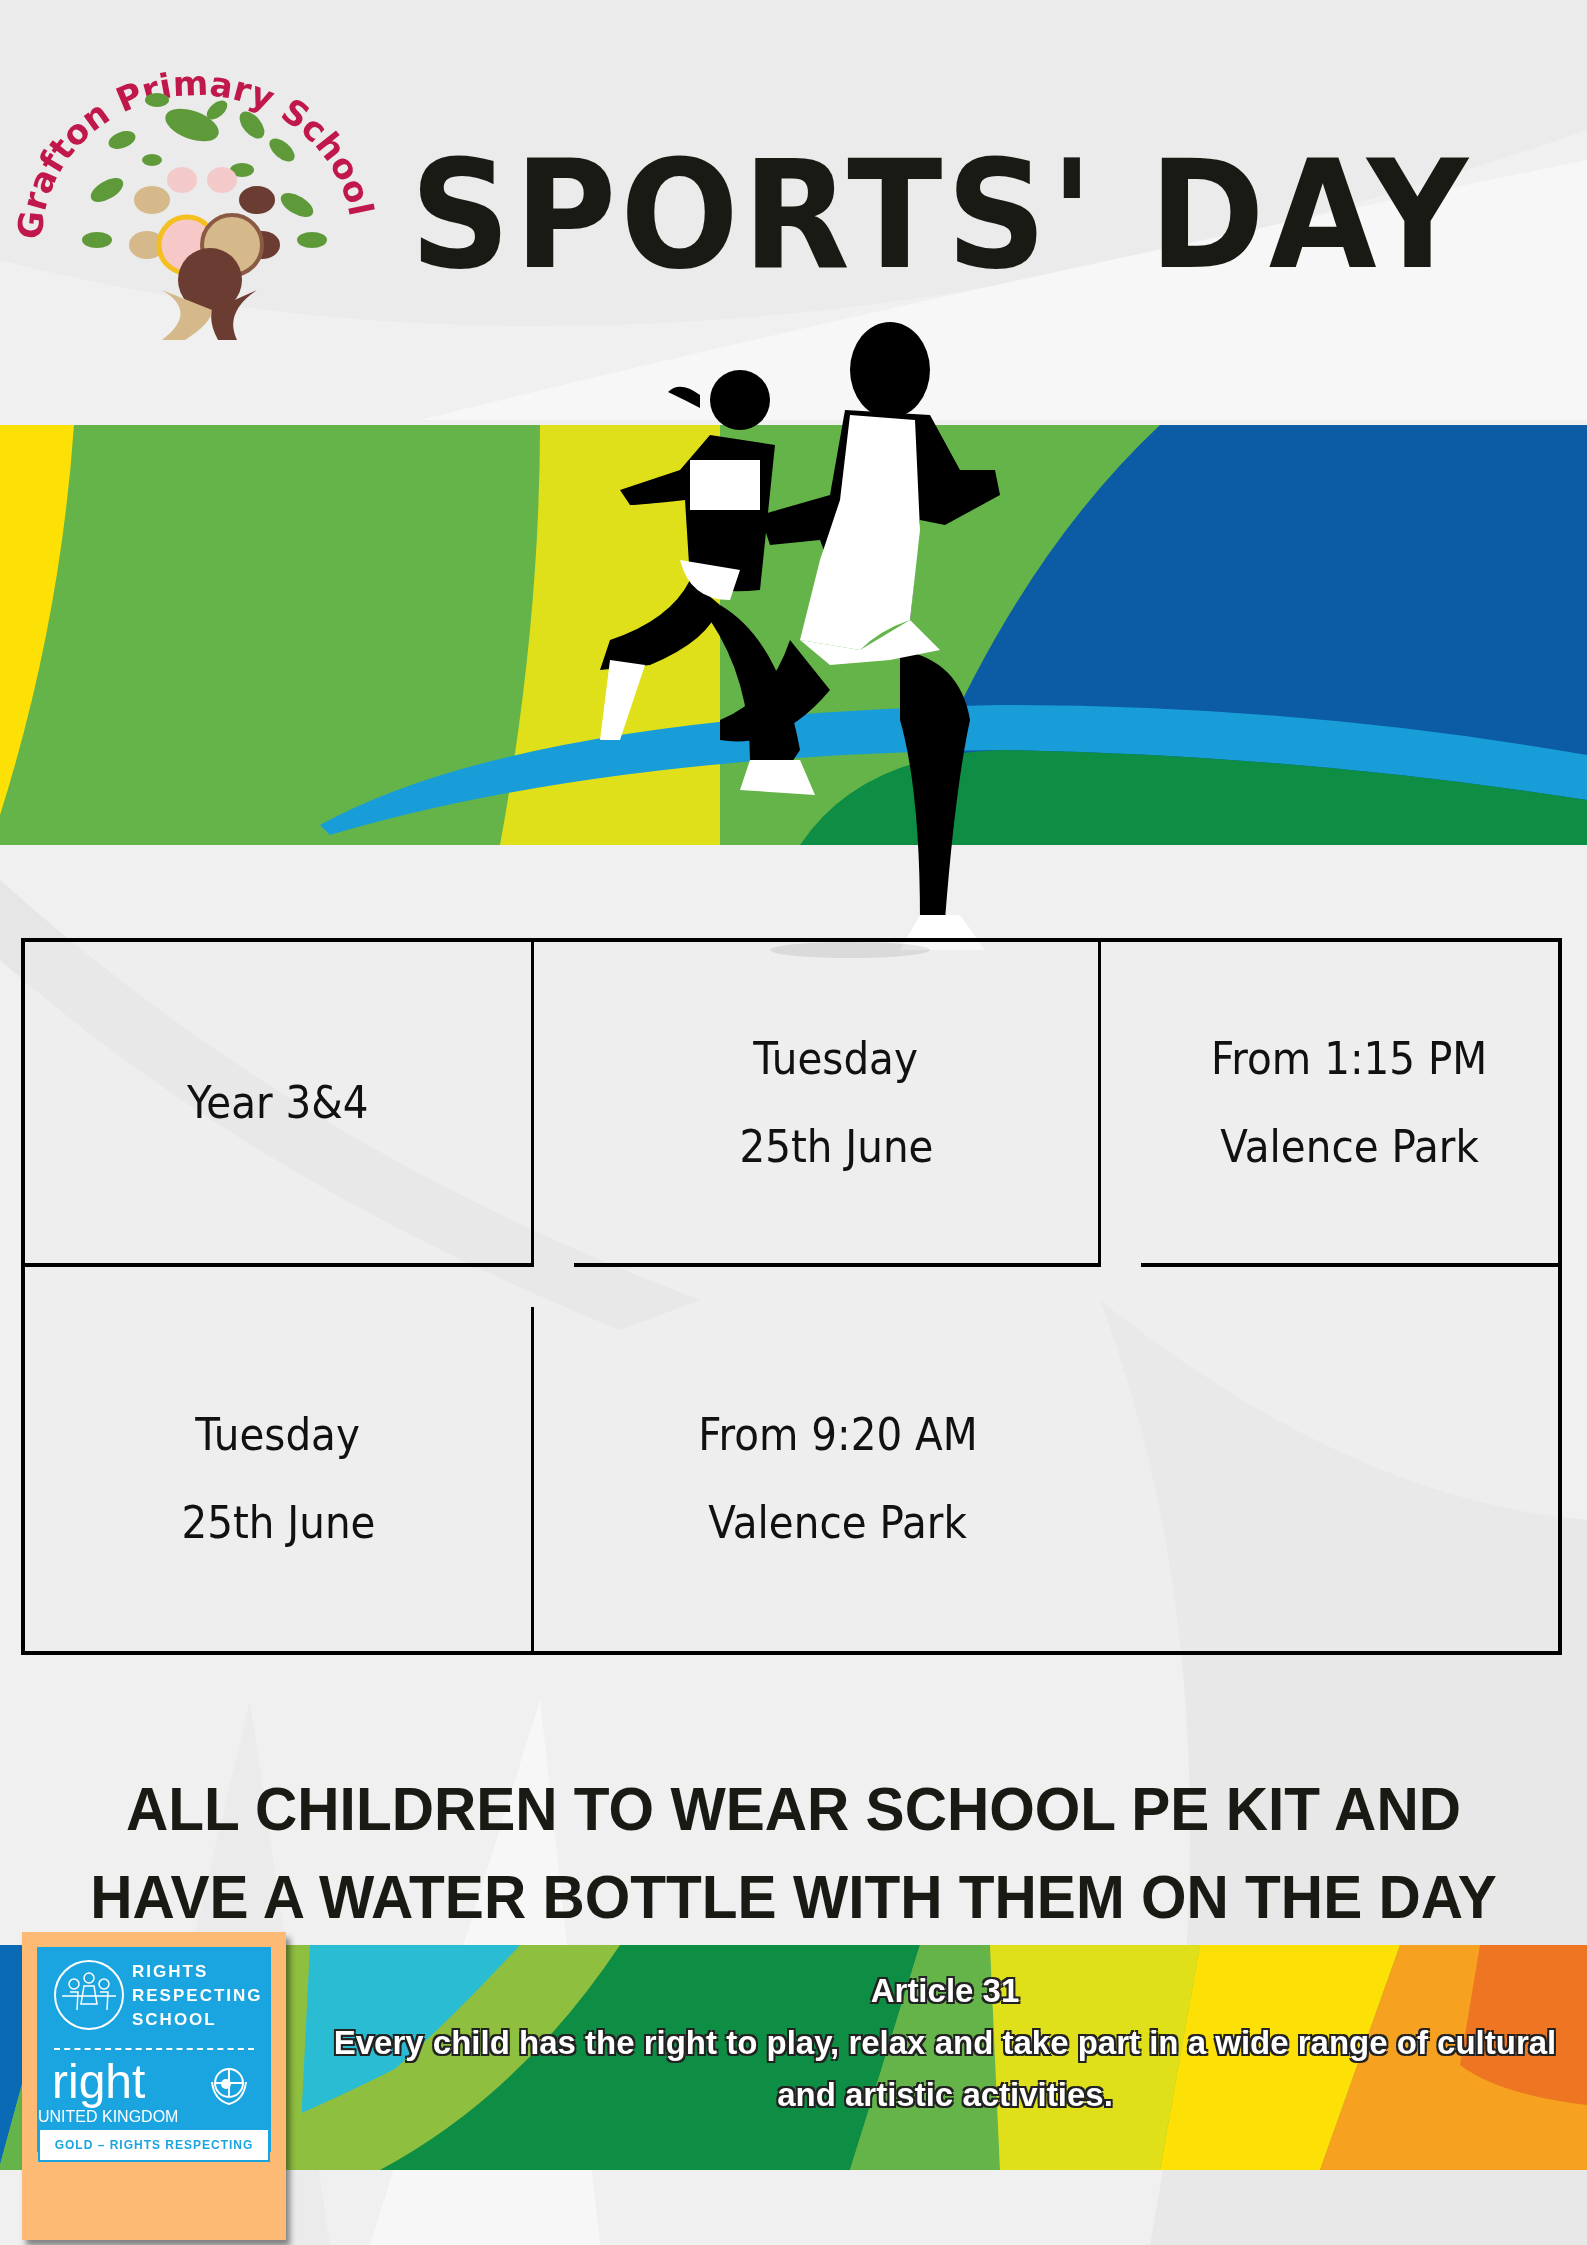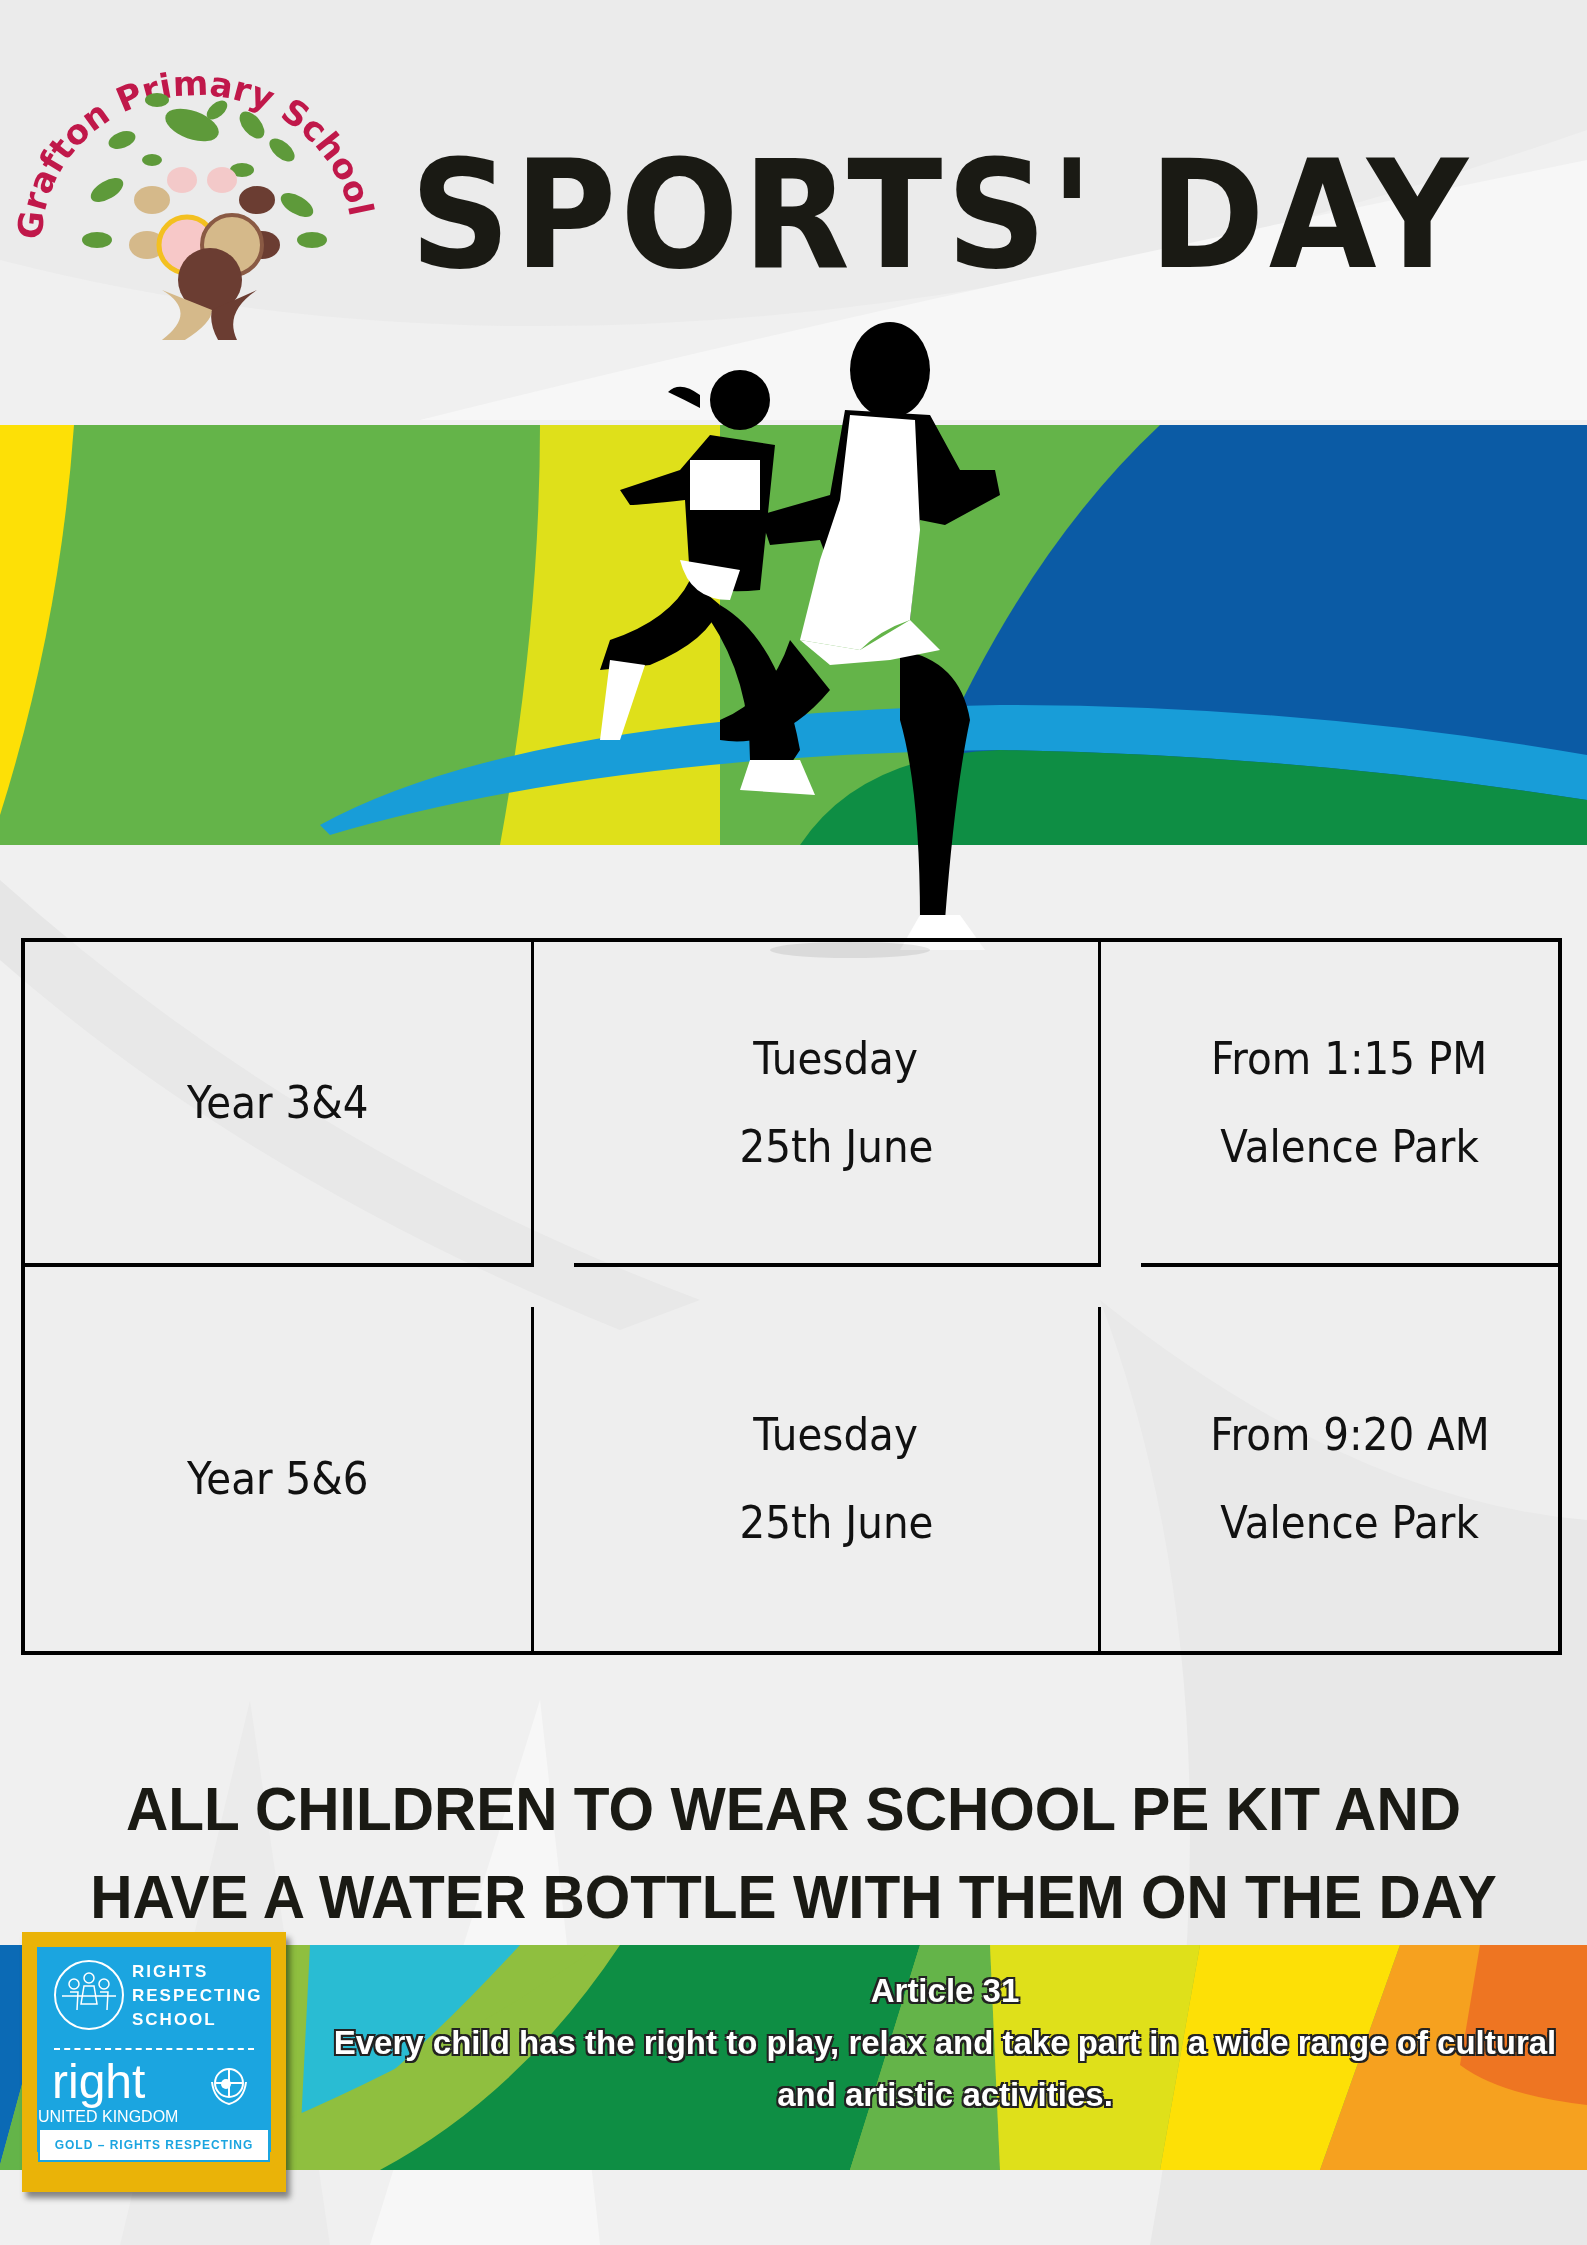--- a/index.html
+++ b/index.html
@@ -59,22 +59,22 @@
   .article {
     position: absolute; left: 300px; top: 1965px; width: 1290px; text-align: center;
     font-family: "Liberation Sans", sans-serif; font-weight: bold; color: #fff;
     font-size: 33px; line-height: 52px;
     text-shadow: -2px -2px 0 #222, 2px -2px 0 #222, -2px 2px 0 #222, 2px 2px 0 #222;
   }
   .article .line1 { display: block; }
 
   
   .badge {
-    position: absolute; left: 22px; top: 1932px; width: 264px; height: 260px;
-    background: #eab308; box-shadow: 4px 6px 6px rgba(0,0,0,0.45);
+    position: absolute; left: 22px; top: 1932px; width: 264px; height: 308px;
+    background: #fdba74; box-shadow: 4px 6px 6px rgba(0,0,0,0.45);
   }
   .badge-inner {
     position: absolute; left: 15px; top: 15px; width: 232px; height: 203px;
     background: #1ba5e0; border: 1px solid #1ba5e0;
   }
   .badge-rrs {
     position: absolute; left: 94px; top: 12px; color: #fff;
     font-family: "Liberation Sans", sans-serif; font-weight: bold; font-size: 17px;
     line-height: 24px; letter-spacing: 2px;
   }
@@ -192,23 +192,20 @@
   <div class="cell r1 c1">
     <span>Year 3&amp;4</span>
   </div>
   <div class="cell r1 c2">
     <span>Tuesday</span>
     <span>25th June</span>
   </div>
   <div class="cell r1 c3">
     <span>From 1:15 PM</span>
     <span>Valence Park</span>
-  </div>
-  <div class="cell r2 c1">
-    <span>Year 5&amp;6</span>
   </div>
   <div class="cell r2 c2">
     <span>Tuesday</span>
     <span>25th June</span>
   </div>
   <div class="cell r2 c3">
     <span>From 9:20 AM</span>
     <span>Valence Park</span>
   </div>
 </div>

